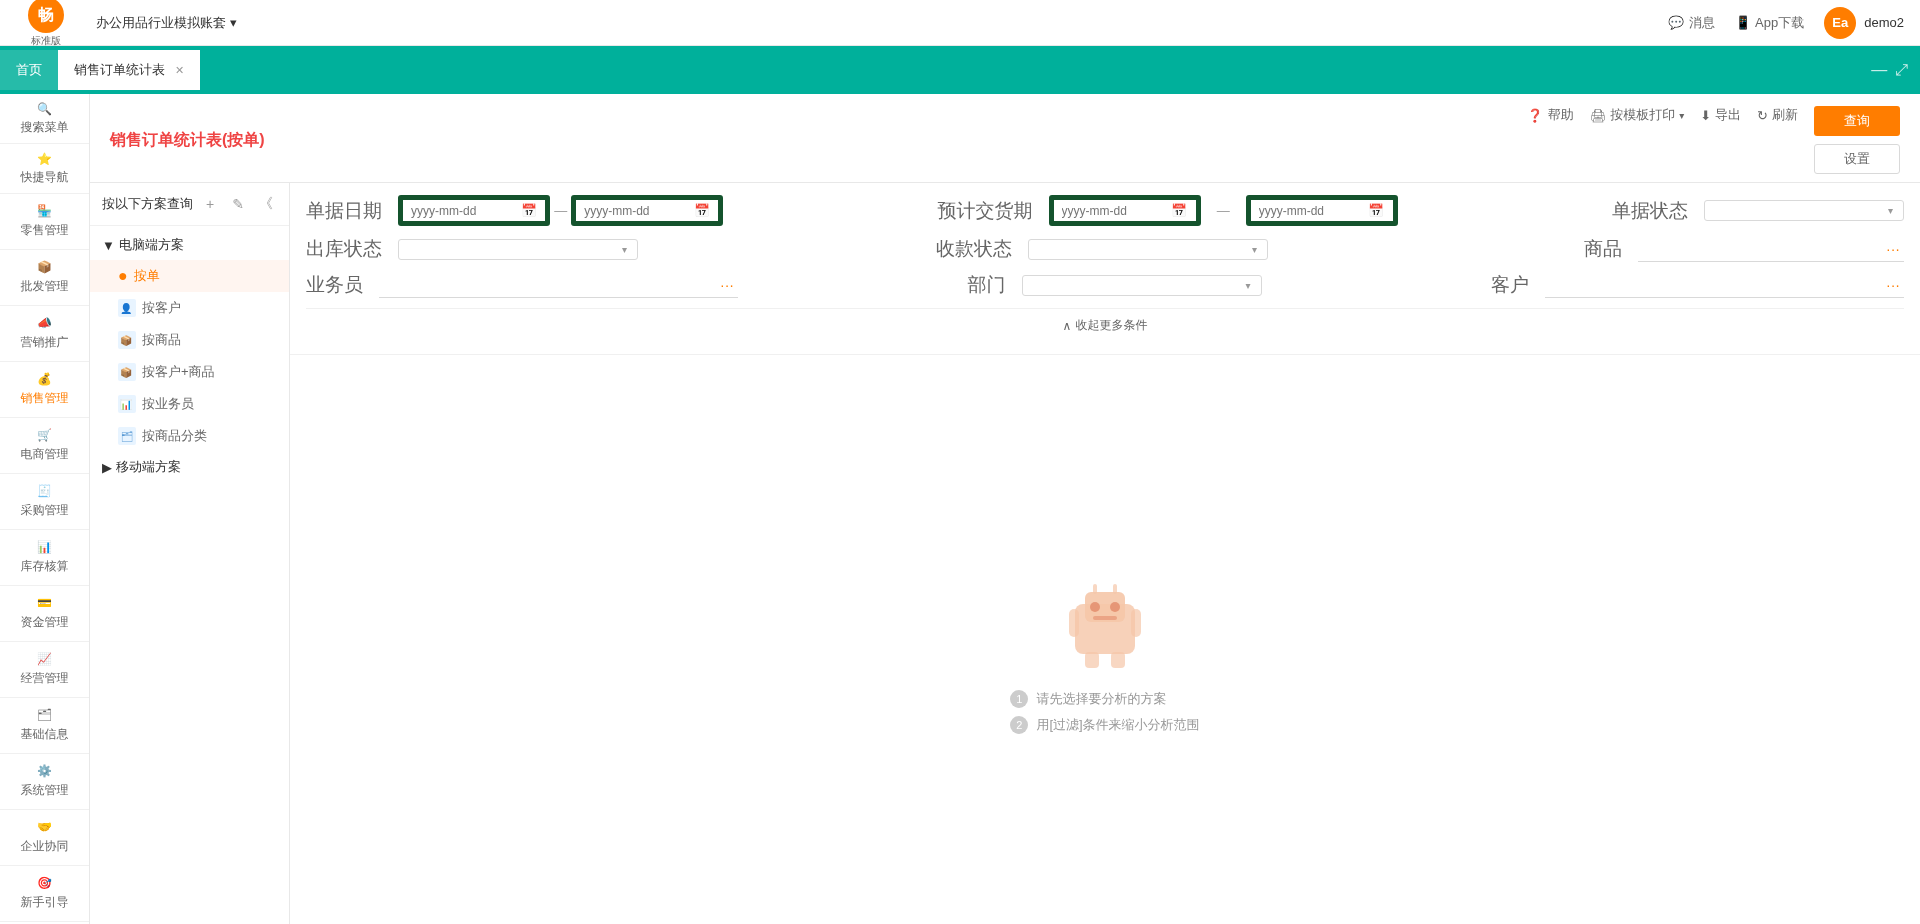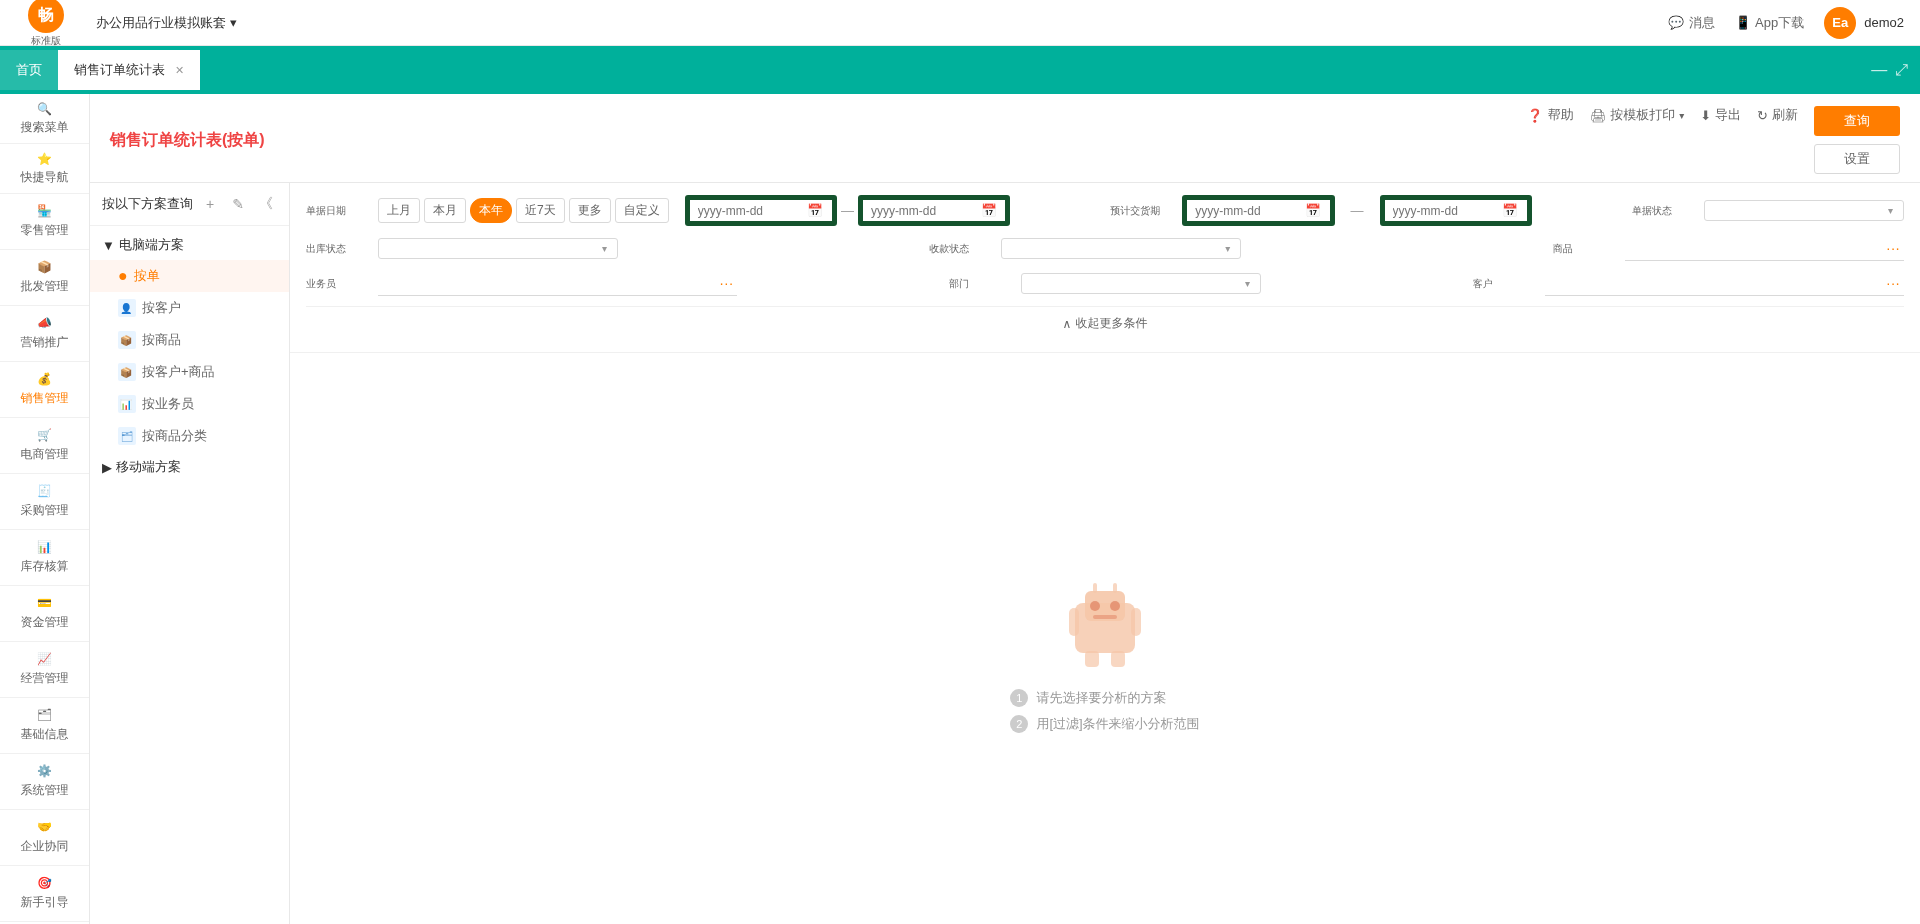--- a/index.html
+++ b/index.html
@@ -101,21 +101,21 @@
     .tree-group { padding: 4px 0; }
     .tree-group-title { display: flex; align-items: center; padding: 6px 12px; cursor: pointer; color: #333; font-size: 13px; gap: 4px; }
     .tree-item { display: flex; align-items: center; padding: 7px 12px 7px 28px; cursor: pointer; color: #666; font-size: 13px; gap: 6px; }
     .tree-item.active { background: #fff5f0; color: #ff7d00; }
 
     
     .filter-content { flex: 1; background: #fff; display: flex; flex-direction: column; overflow: hidden; }
     .filter-area { padding: 12px 16px; border-bottom: 1px solid #f0f0f0; }
     .filter-row { display: flex; align-items: center; gap: 16px; margin-bottom: 10px; flex-wrap: wrap; }
     .filter-row:last-child { margin-bottom: 0; }
-    .filter-label { font-size: 10px; color: #666; white-space: nowrap; min-width: 56px; }
+    .filter-label { font-size: 19px; color: #666; white-space: nowrap; min-width: 56px; text-align: right; }
     .filter-date-group { display: flex; align-items: center; gap: 4px; }
     .date-quick-btn { padding: 3px 8px; border-radius: 3px; border: 1px solid #d9d9d9; background: #fff; cursor: pointer; font-size: 12px; color: #666; }
     .date-quick-btn.active { background: #ff7d00; color: #fff; border-color: #ff7d00; border-radius: 12px; }
     .date-separator { color: #999; }
     .collapse-btn { display: flex; align-items: center; justify-content: center; padding: 8px 0; color: #666; font-size: 12px; cursor: pointer; gap: 4px; border-top: 1px solid #f0f0f0; }
 
     .empty-area { flex: 1; display: flex; flex-direction: column; align-items: center; justify-content: center; gap: 16px; }
     .empty-tips { display: flex; flex-direction: column; gap: 8px; }
     .empty-tip-item { display: flex; align-items: center; gap: 8px; color: #999; font-size: 13px; }
     .tip-num { width: 18px; height: 18px; background: #ccc; border-radius: 50%; color: #fff; display: flex; align-items: center; justify-content: center; font-size: 11px; flex-shrink: 0; }
@@ -329,28 +329,20 @@
           </div>
         </div>
       </div>
 
       <div class="filter-content">
 
         <div class="filter-area">
 
           <div class="filter-row">
             <span class="filter-label">单据日期</span>
-            <div class="filter-date-group">
-              <button class="date-quick-btn">上月</button>
-              <button class="date-quick-btn">本月</button>
-              <button class="date-quick-btn active">本年</button>
-              <button class="date-quick-btn">近7天</button>
-              <button class="date-quick-btn">更多</button>
-              <button class="date-quick-btn">自定义</button>
-            </div>
             <div style="display:flex;align-items:center;gap:4px;">
               <div class="single-date-input">
                 <input type="text" placeholder="yyyy-mm-dd" style="">
                 <span style="color:#ff7d00;cursor:pointer;">📅</span>
               </div>
               <span class="date-separator">—</span>
               <div class="single-date-input">
                 <input type="text" placeholder="yyyy-mm-dd" style="">
                 <span style="color:#ff7d00;cursor:pointer;">📅</span>
               </div>

